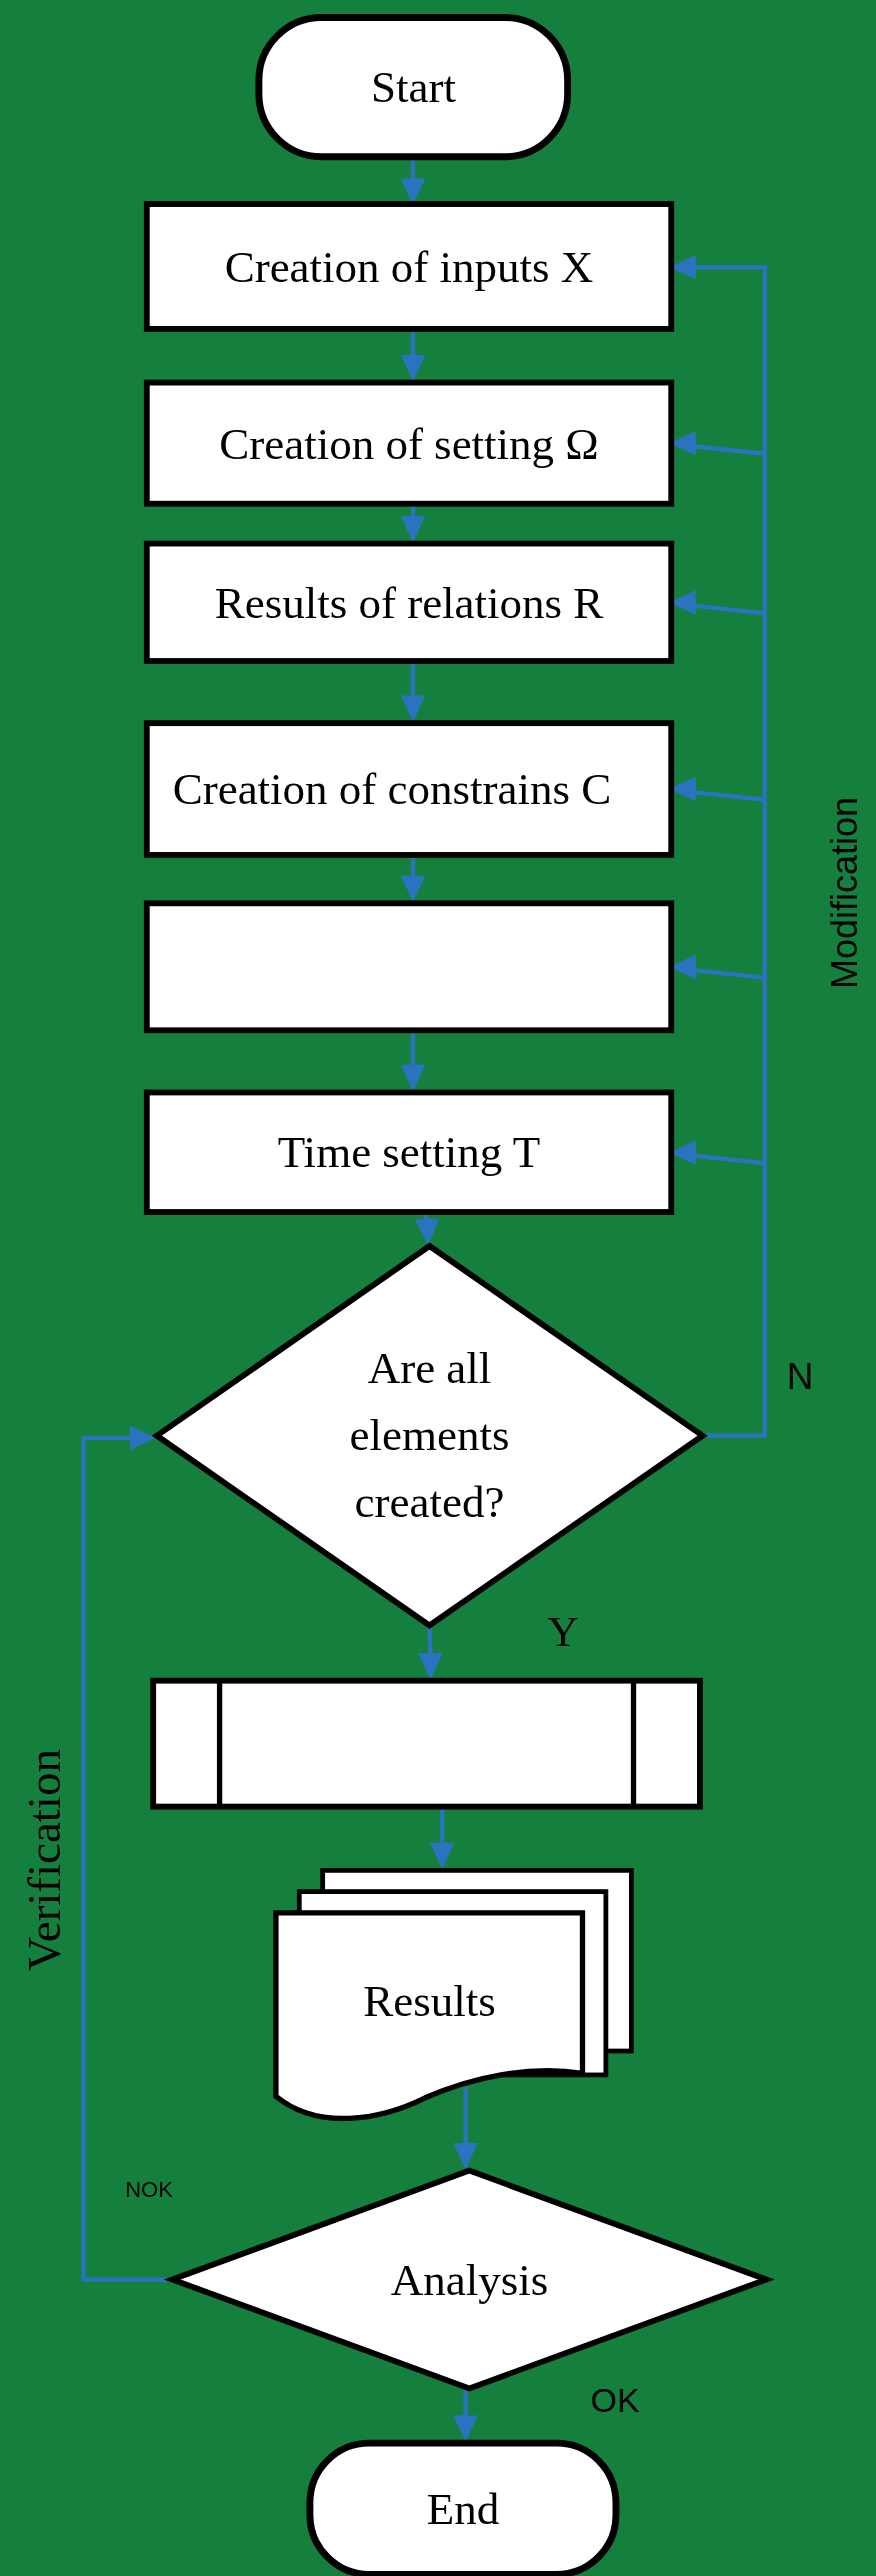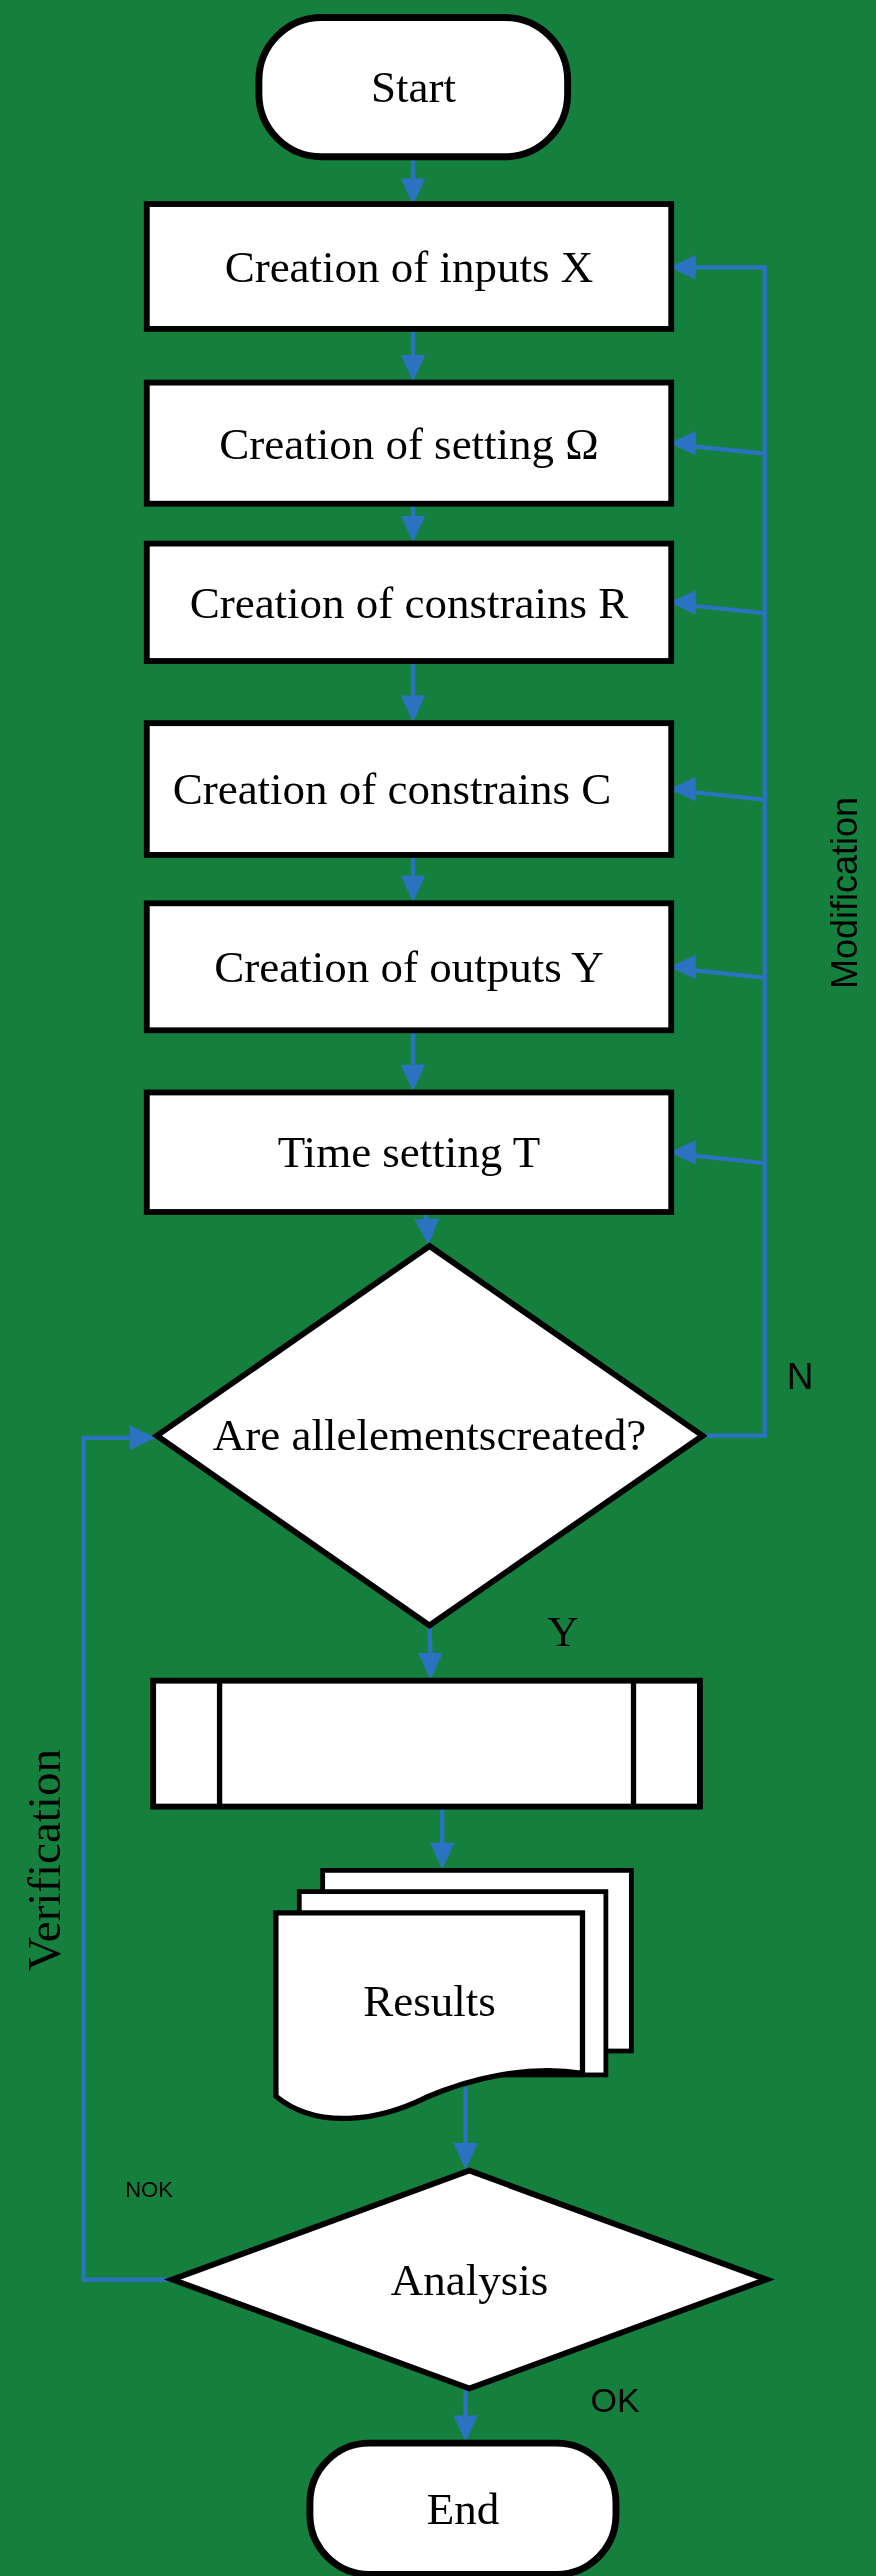--- a/index.html
+++ b/index.html
@@ -20,21 +20,21 @@
     text-align:center;
     color:#000000;
     font-family:"Liberation Serif", serif;
     white-space:nowrap;
   }
   .node-lbl{font-size:45px;}
   .pt-lbl{transform:translate(-50%,-50%);}
   .rot{transform:translate(-50%,-50%) rotate(-90deg);}
   .sans{font-family:"Liberation Sans", sans-serif;}
   .serif{font-family:"Liberation Serif", serif;}
-  .decision-text{flex-direction:row;line-height:67px;font-size:45px;}
+  .decision-text{flex-direction:column;line-height:67px;font-size:45px;}
 </style>
 </head>
 <body>
 
 <div id="canvas">
 
   <svg id="shapes" viewBox="0 0 1650 4848" xmlns="http://www.w3.org/2000/svg">
 
     <g stroke="#2B73C1" fill="#2B73C1">
 
@@ -140,25 +140,24 @@
       <rect x="583" y="4598" width="576" height="247" rx="112" ry="112" stroke-width="13"></rect>
     </g>
   </svg>
 
   <div class="lbl node-lbl" style="left:259px;top:17.5px;width:309px;height:139px;">Start</div>
 
   <div class="lbl node-lbl" style="left:147px;top:204px;width:524px;height:125px;">Creation of inputs X</div>
 
   <div class="lbl node-lbl" style="left:147px;top:383px;width:524px;height:121px;">Creation of setting Ω</div>
 
-  <div class="lbl node-lbl" style="left:147px;top:544px;width:524px;height:117px;">Creation of constrains R</div>
+  <div class="lbl node-lbl" style="left:147px;top:544px;width:524px;height:117px;">Results of relations R</div>
 
   <div class="lbl node-lbl" style="left:130px;top:723px;width:524px;height:132px;">Creation of constrains C</div>
 
-  <div class="lbl node-lbl" style="left:147px;top:903px;width:524px;height:127px;">Creation of outputs Y</div>
 
   <div class="lbl node-lbl" style="left:147px;top:1092px;width:524px;height:120px;">Time setting T</div>
 
   <div class="lbl decision-text" style="left:270px;top:1246px;width:319px;height:379px;">
     <span>Are all</span>
     <span>elements</span>
     <span>created?</span>
   </div>
 
 

